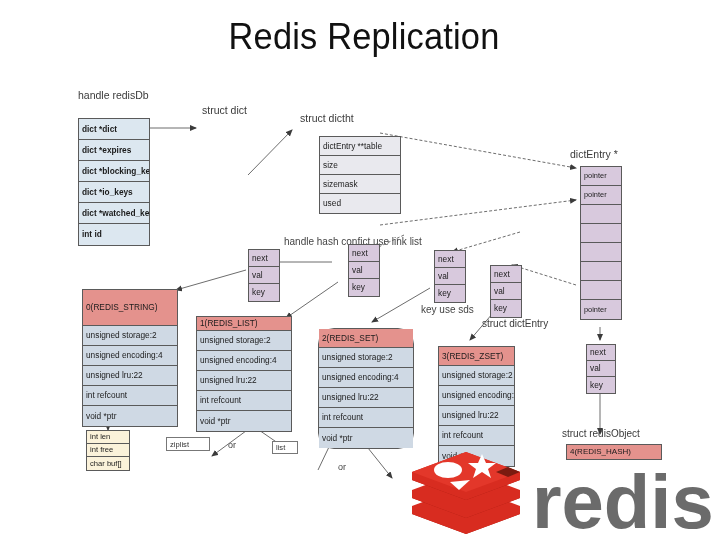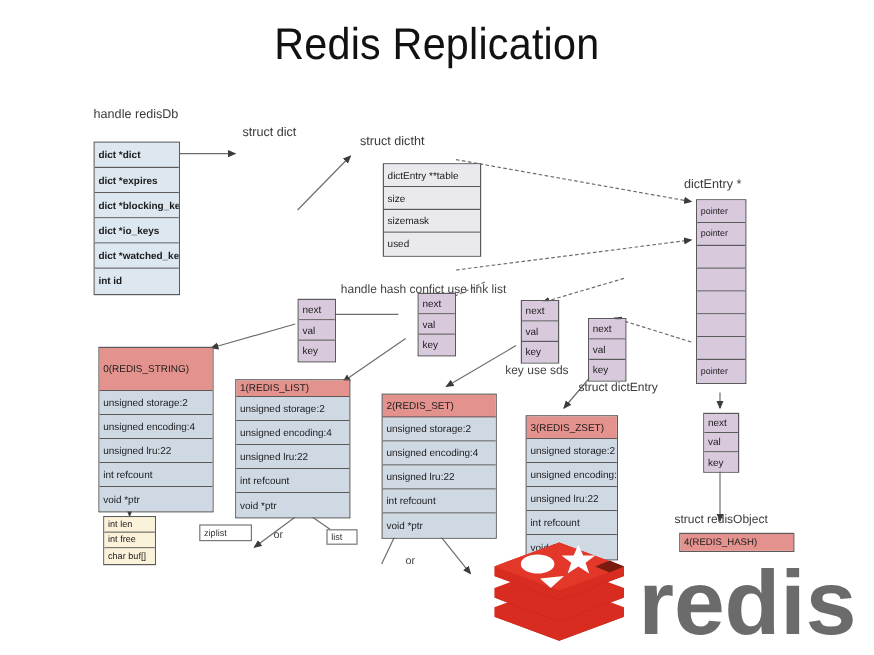--- a/index.html
+++ b/index.html
@@ -189,21 +189,21 @@
 
   <div class="struct" style="left:196px;top:316px;width:96px;">
     <div class="cell redhdr" style="height:14px">1(REDIS_LIST)</div>
     <div class="cell bluebody" style="height:20px">unsigned storage:2</div>
     <div class="cell bluebody" style="height:20px">unsigned encoding:4</div>
     <div class="cell bluebody" style="height:20px">unsigned lru:22</div>
     <div class="cell bluebody" style="height:20px">int refcount</div>
     <div class="cell bluebody" style="height:20px">void *ptr</div>
   </div>
 
-  <div class="struct" style="left:318px;top:328px;width:96px;">
+  <div class="struct" style="left:318px;top:328px;width:96px;border-radius:16px;">
     <div class="cell redhdr" style="height:19px">2(REDIS_SET)</div>
     <div class="cell bluebody" style="height:20px">unsigned storage:2</div>
     <div class="cell bluebody" style="height:20px">unsigned encoding:4</div>
     <div class="cell bluebody" style="height:20px">unsigned lru:22</div>
     <div class="cell bluebody" style="height:20px">int refcount</div>
     <div class="cell bluebody" style="height:20px">void *ptr</div>
   </div>
 
   <div class="struct" style="left:438px;top:346px;width:77px;">
     <div class="cell redhdr" style="height:19px">3(REDIS_ZSET)</div>

